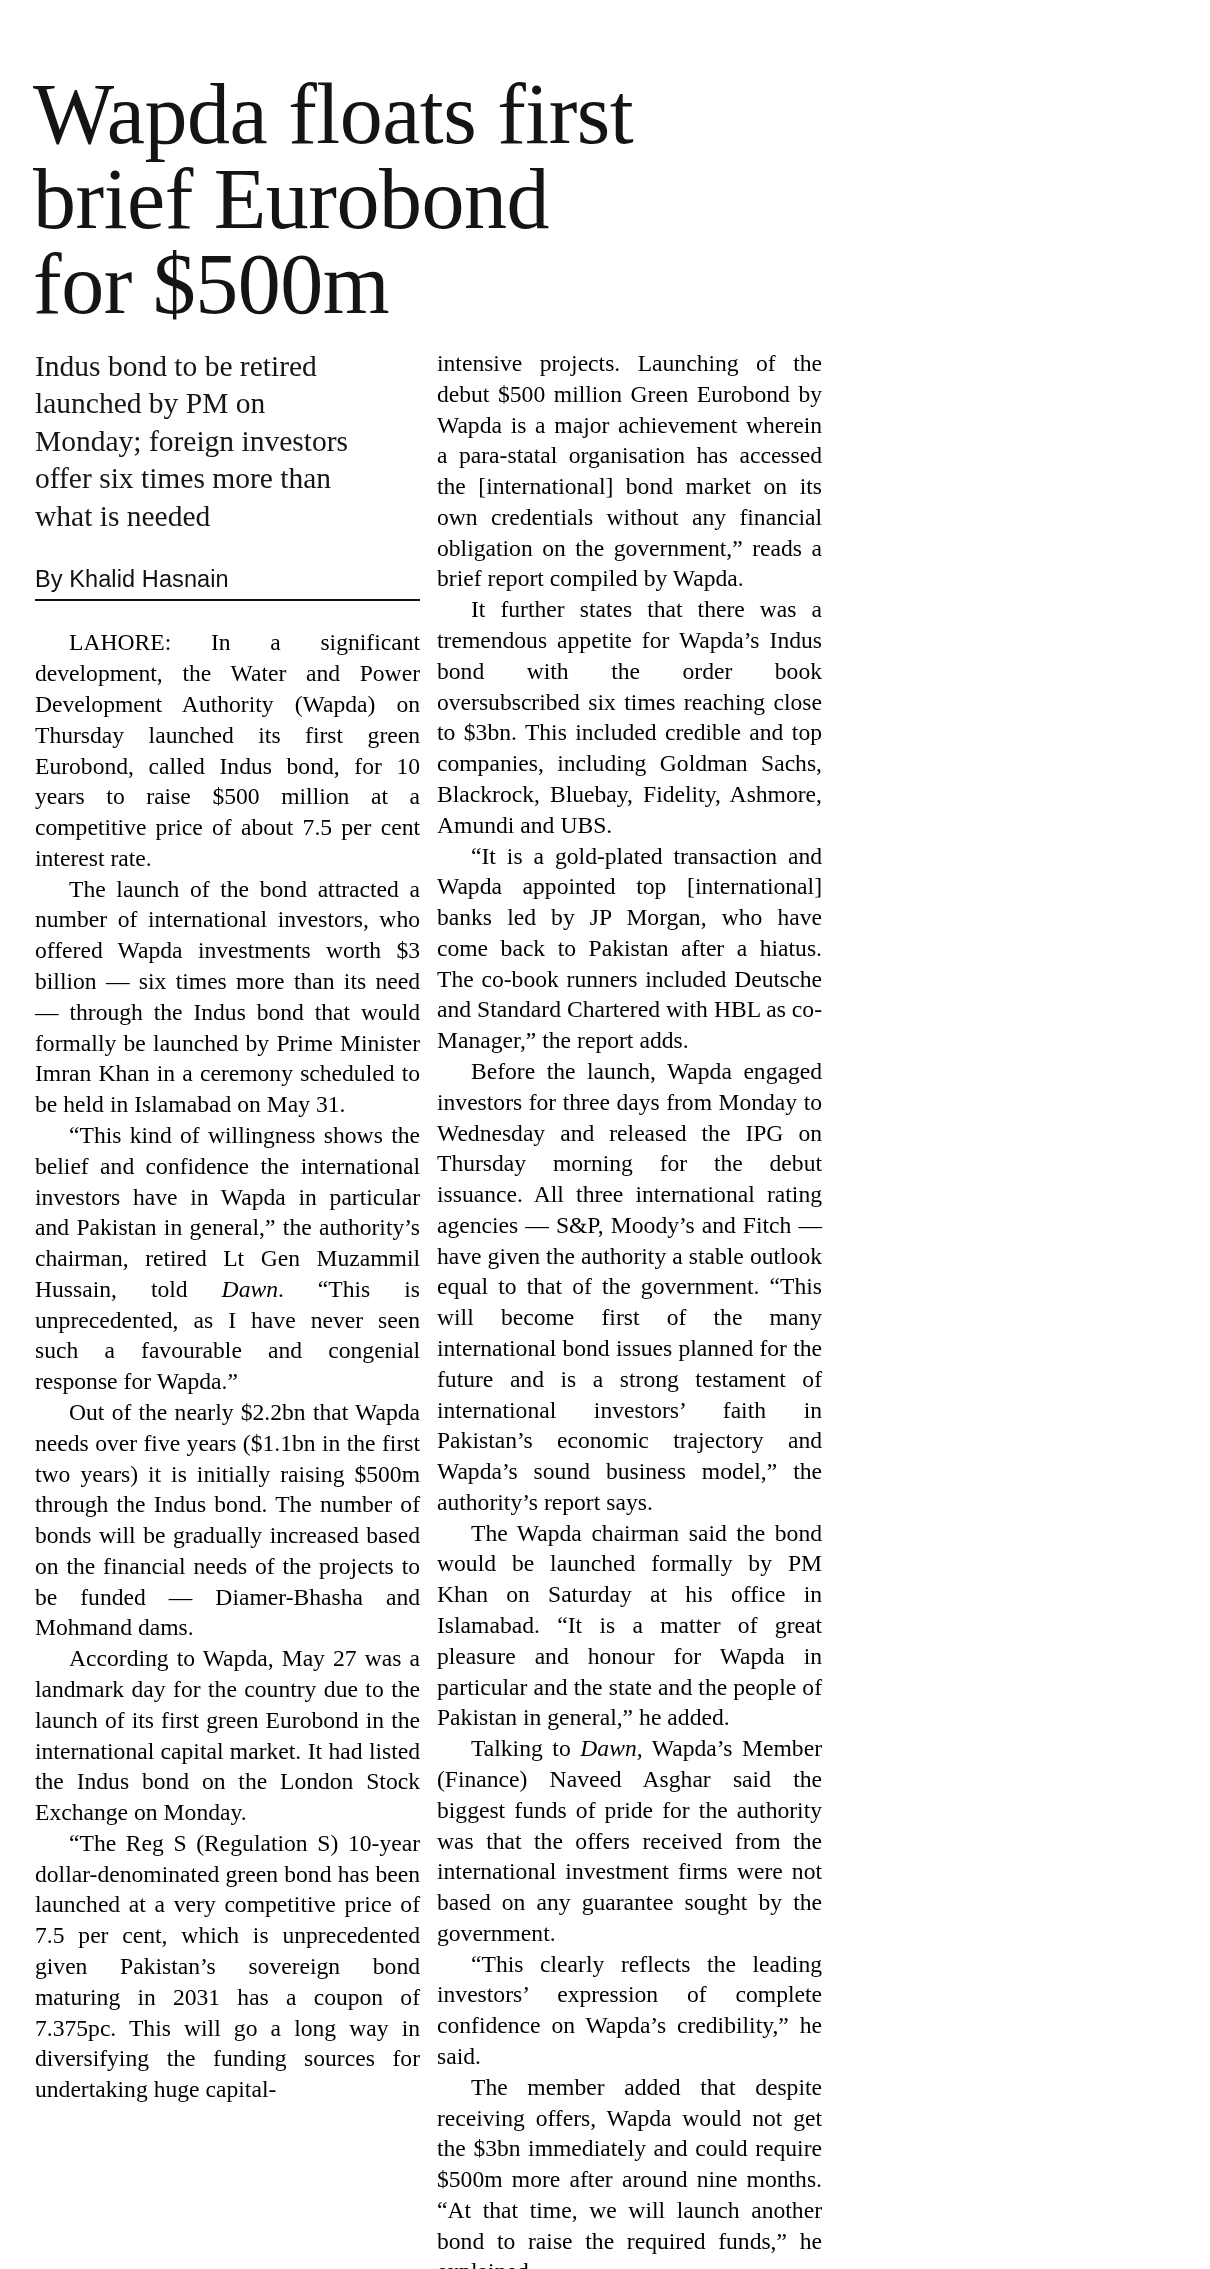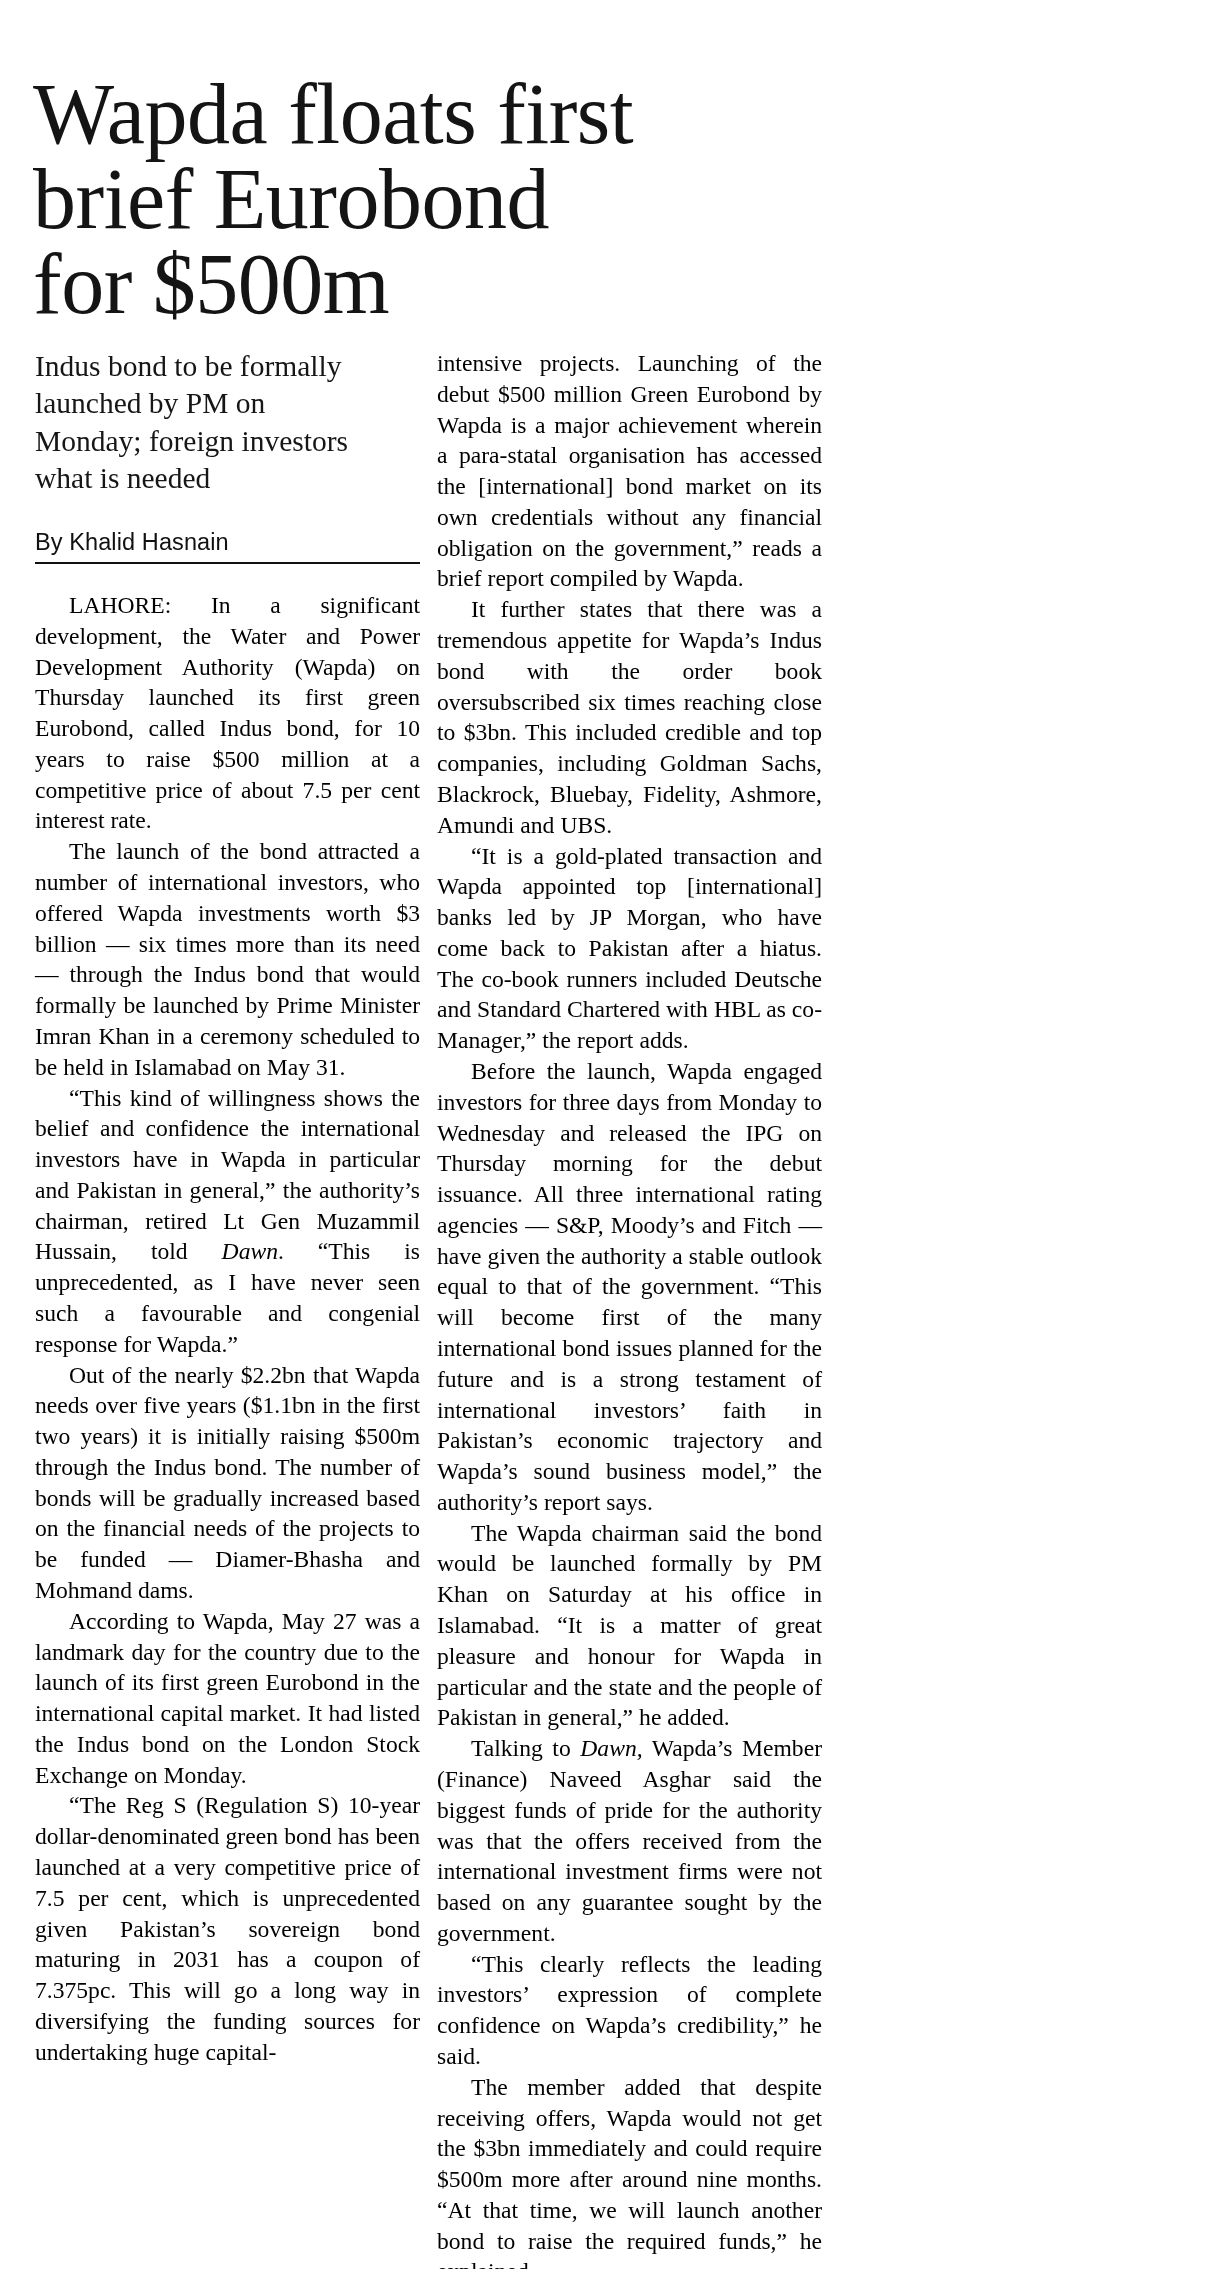--- a/index.html
+++ b/index.html
@@ -102,23 +102,24 @@
 
   <h1 class="headline">
     <span class="hl-line">Wapda floats first</span>
     <span class="hl-line">brief Eurobond</span>
     <span class="hl-line">for $500m</span>
   </h1>
 
   <div class="col col-left">
 
     <div class="deck">
-      <span class="deck-line">Indus bond to be formally</span>
+      <span class="deck-line">Indus bond to be retired</span>
       <span class="deck-line">launched by PM on</span>
       <span class="deck-line">Monday; foreign investors</span>
+      <span class="deck-line">offer six times more than</span>
       <span class="deck-line">what is needed</span>
     </div>
 
     <div class="byline">By Khalid Hasnain</div>
     <div class="byline-rule"></div>
 
     <div class="body-text">
       <p>LAHORE: In a significant development, the Water and Power Development Authority (Wapda) on Thursday launched its first green Eurobond, called Indus bond, for 10 years to raise $500 million at a competitive price of about 7.5 per cent interest rate.</p>
       <p>The launch of the bond attracted a number of international investors, who offered Wapda investments worth $3 billion — six times more than its need — through the Indus bond that would formally be launched by Prime Minister Imran Khan in a ceremony scheduled to be held in Islamabad on May 31.</p>
       <p><span>“This kind of willingness shows the belief and confidence the international investors have in Wapda in particular and Pakistan in general,” the authority’s chairman, retired Lt Gen Muzammil Hussain, told </span><em>Dawn</em><span>. “This is unprecedented, as I have never seen such a favourable and congenial response for Wapda.”</span></p>

